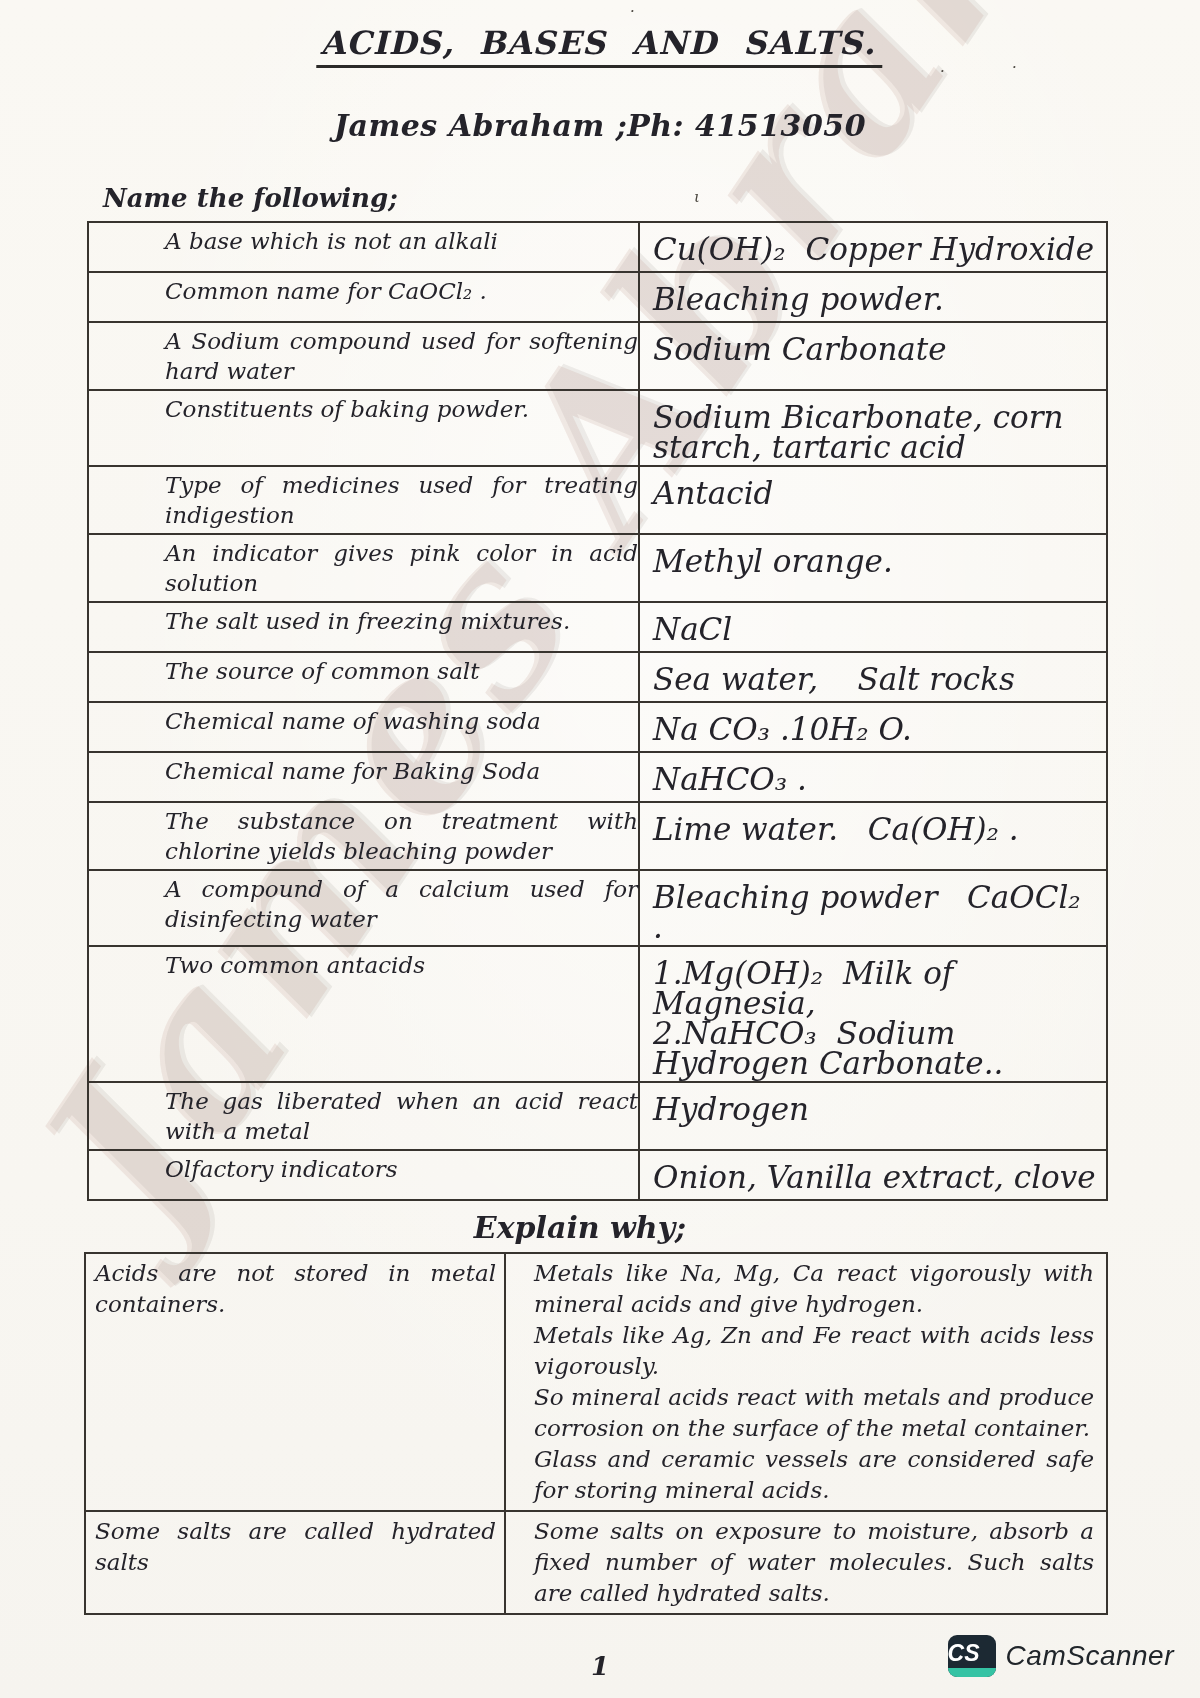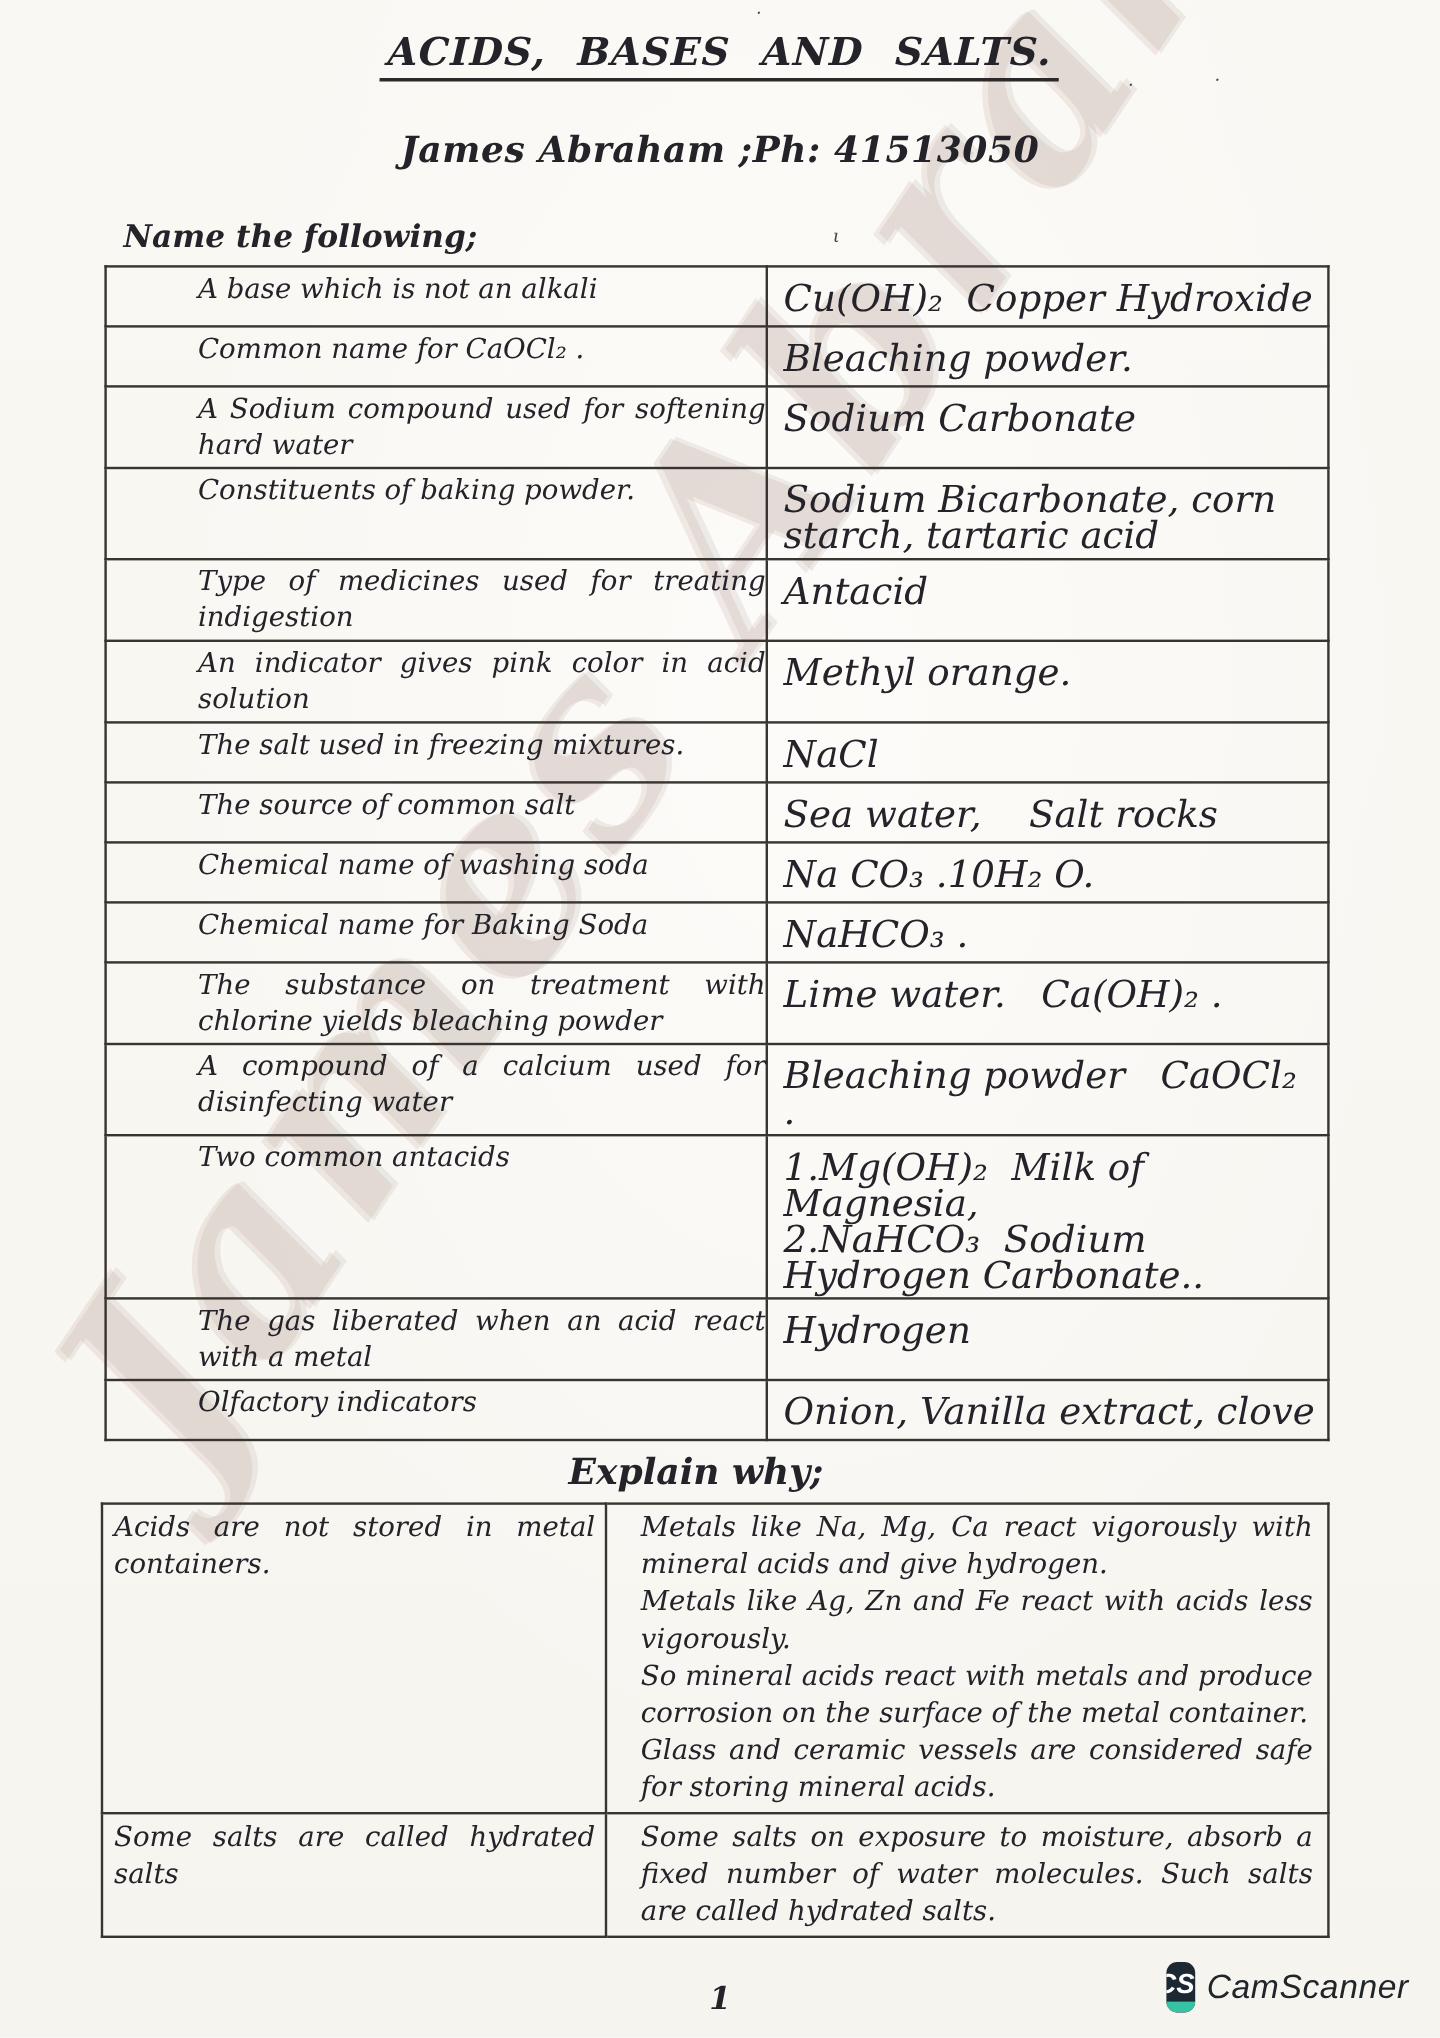--- a/index.html
+++ b/index.html
@@ -63,23 +63,23 @@
   }
   
   .speck{position:absolute;z-index:2;color:#4a463f;font-size:15px;}
   
   .cs-footer{
     position:absolute;z-index:3;right:26px;bottom:21px;
     display:flex;align-items:center;gap:10px;
     font-family:"Liberation Sans","DejaVu Sans",sans-serif;
   }
   .cs-badge{
-    position:relative;width:24px;height:42px;border-radius:9px;
+    position:relative;width:48px;height:42px;border-radius:9px;
     background:#1c2933;overflow:hidden;
-    display:flex;align-items:center;justify-content:flex-end;
+    display:flex;align-items:center;justify-content:flex-start;
   }
   .cs-badge .cs-letters{
     color:#ffffff;font-weight:bold;font-size:23px;letter-spacing:0;
     margin-top:-6px;font-style:italic;
   }
   .cs-badge .cs-teal{
     position:absolute;left:0;right:0;bottom:0;height:9px;background:#35c3a4;
   }
   .cs-name{font-size:28px;color:#20252a;letter-spacing:.5px;}
 </style>

